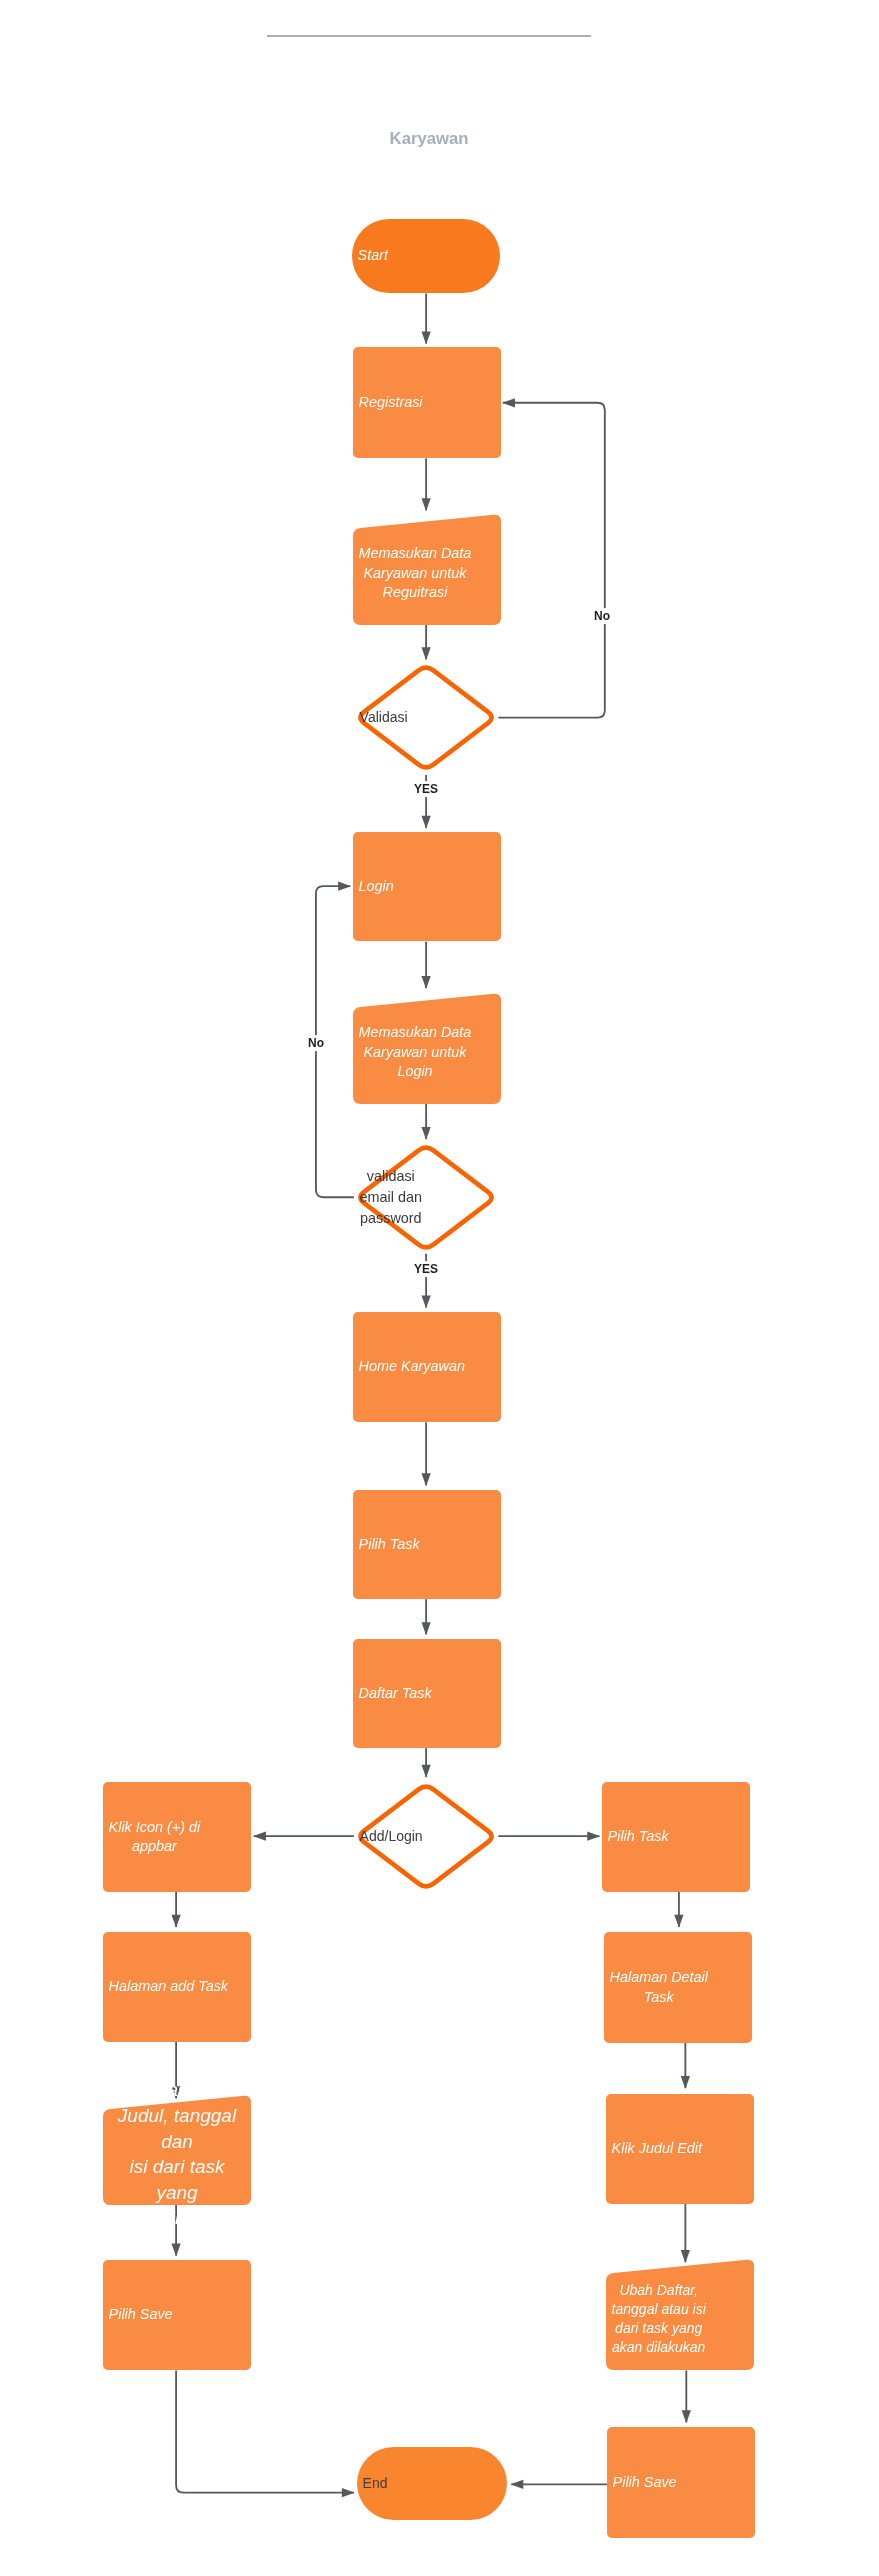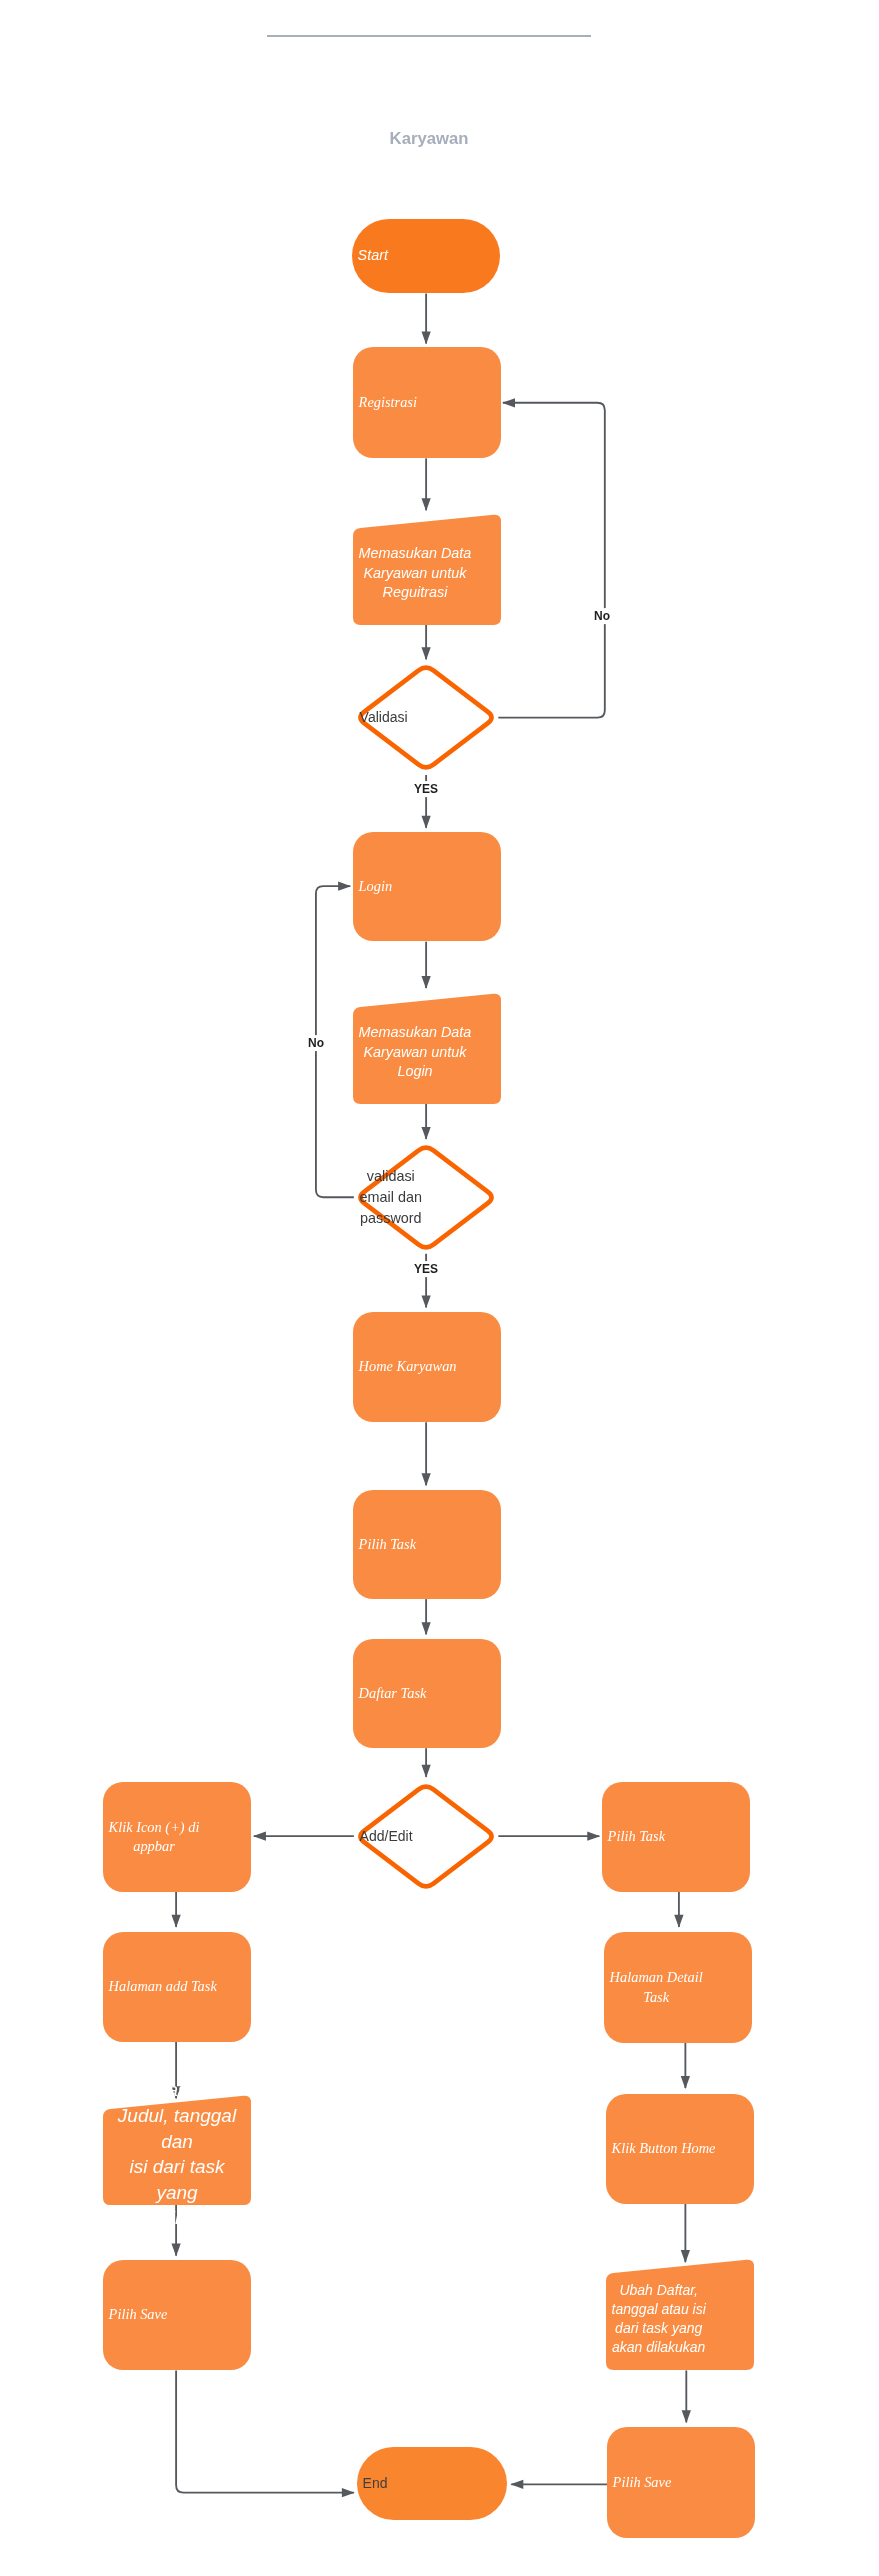--- a/index.html
+++ b/index.html
@@ -25,21 +25,21 @@
     font-size:16.7px;font-weight:bold;color:var(--title-color);line-height:18.5px;
   }
   .node{
     position:absolute;display:flex;align-items:center;
     text-align:center;box-sizing:border-box;
   }
   .node .lbl{
     position:relative;z-index:1;color:var(--node-text);font-style:italic;
     font-size:14.4px;line-height:1.35;white-space:pre-line;padding:0 5.6px;
   }
-  .proc{background:var(--process-fill);border-radius:20px;font-family:Liberation Serif, serif;}
+  .proc{background:var(--process-fill);border-radius:5px;}
   .term-start{background:var(--start-fill);border-radius:37px;}
   .term-end{background:var(--end-fill);border-radius:37px;}
   .term-end .lbl{color:var(--end-text);font-style:normal;font-size:14px;}
   .shape-svg{position:absolute;left:0;top:0;width:100%;height:100%;z-index:0;}
   .manual-shape{fill:var(--process-fill);}
   .manual .lbl{padding-top:8.3px;}
   .decision-shape{fill:#ffffff;stroke:var(--decision-border);stroke-width:5;}
   .decision .lbl{color:var(--decision-text);font-style:normal;font-size:14px;line-height:1.45;}
   #edges{position:absolute;left:0;top:0;z-index:0;}
   .edge{stroke:var(--connector);stroke-width:2;fill:none;}
@@ -143,21 +143,21 @@
   </div>
 
   <div class="node proc" style="left:353px;top:1639px;width:148px;height:109px;">
     <span class="lbl">Daftar Task</span>
   </div>
 
   <div class="node decision" style="left:354px;top:1781px;width:144px;height:111px;">
     <svg class="shape-svg" viewBox="0 0 156 120" preserveAspectRatio="none">
       <path class="decision-shape" d="M85.96,9.05 L145.04,53.95 Q153,60 145.04,66.05 L85.96,110.95 Q78,117 70.04,110.95 L10.96,66.05 Q3,60 10.96,53.95 L70.04,9.05 Q78,3 85.96,9.05 Z"></path>
     </svg>
-    <span class="lbl">Add/Edit</span>
+    <span class="lbl">Add/Login</span>
   </div>
 
   <div class="node proc" style="left:103px;top:1782px;width:148px;height:110px;">
     <span class="lbl">Klik Icon (+) di
 appbar</span>
   </div>
 
   <div class="node proc" style="left:103px;top:1932px;width:148px;height:110px;">
     <span class="lbl">Halaman add Task</span>
   </div>
@@ -179,21 +179,21 @@
   <div class="node proc" style="left:602px;top:1782px;width:148px;height:110px;">
     <span class="lbl">Pilih Task</span>
   </div>
 
   <div class="node proc" style="left:604px;top:1932px;width:148px;height:111px;">
     <span class="lbl">Halaman Detail
 Task</span>
   </div>
 
   <div class="node proc" style="left:606px;top:2094px;width:148px;height:110px;">
-    <span class="lbl">Klik Button Home</span>
+    <span class="lbl">Klik Judul Edit</span>
   </div>
 
   <div class="node manual" style="left:606px;top:2259px;width:148px;height:111px;">
     <svg class="shape-svg" viewBox="0 0 160 120" preserveAspectRatio="none">
       <path class="manual-shape" d="M0,112 L0,24 Q0,16 7.96,15.2 L152.04,0.8 Q160,0 160,8 L160,112 Q160,120 152,120 L8,120 Q0,120 0,112 Z"></path>
     </svg>
     <span class="lbl" style="font-size:14px;">Ubah Daftar,
 tanggal atau isi
 dari task yang
 akan dilakukan</span>

